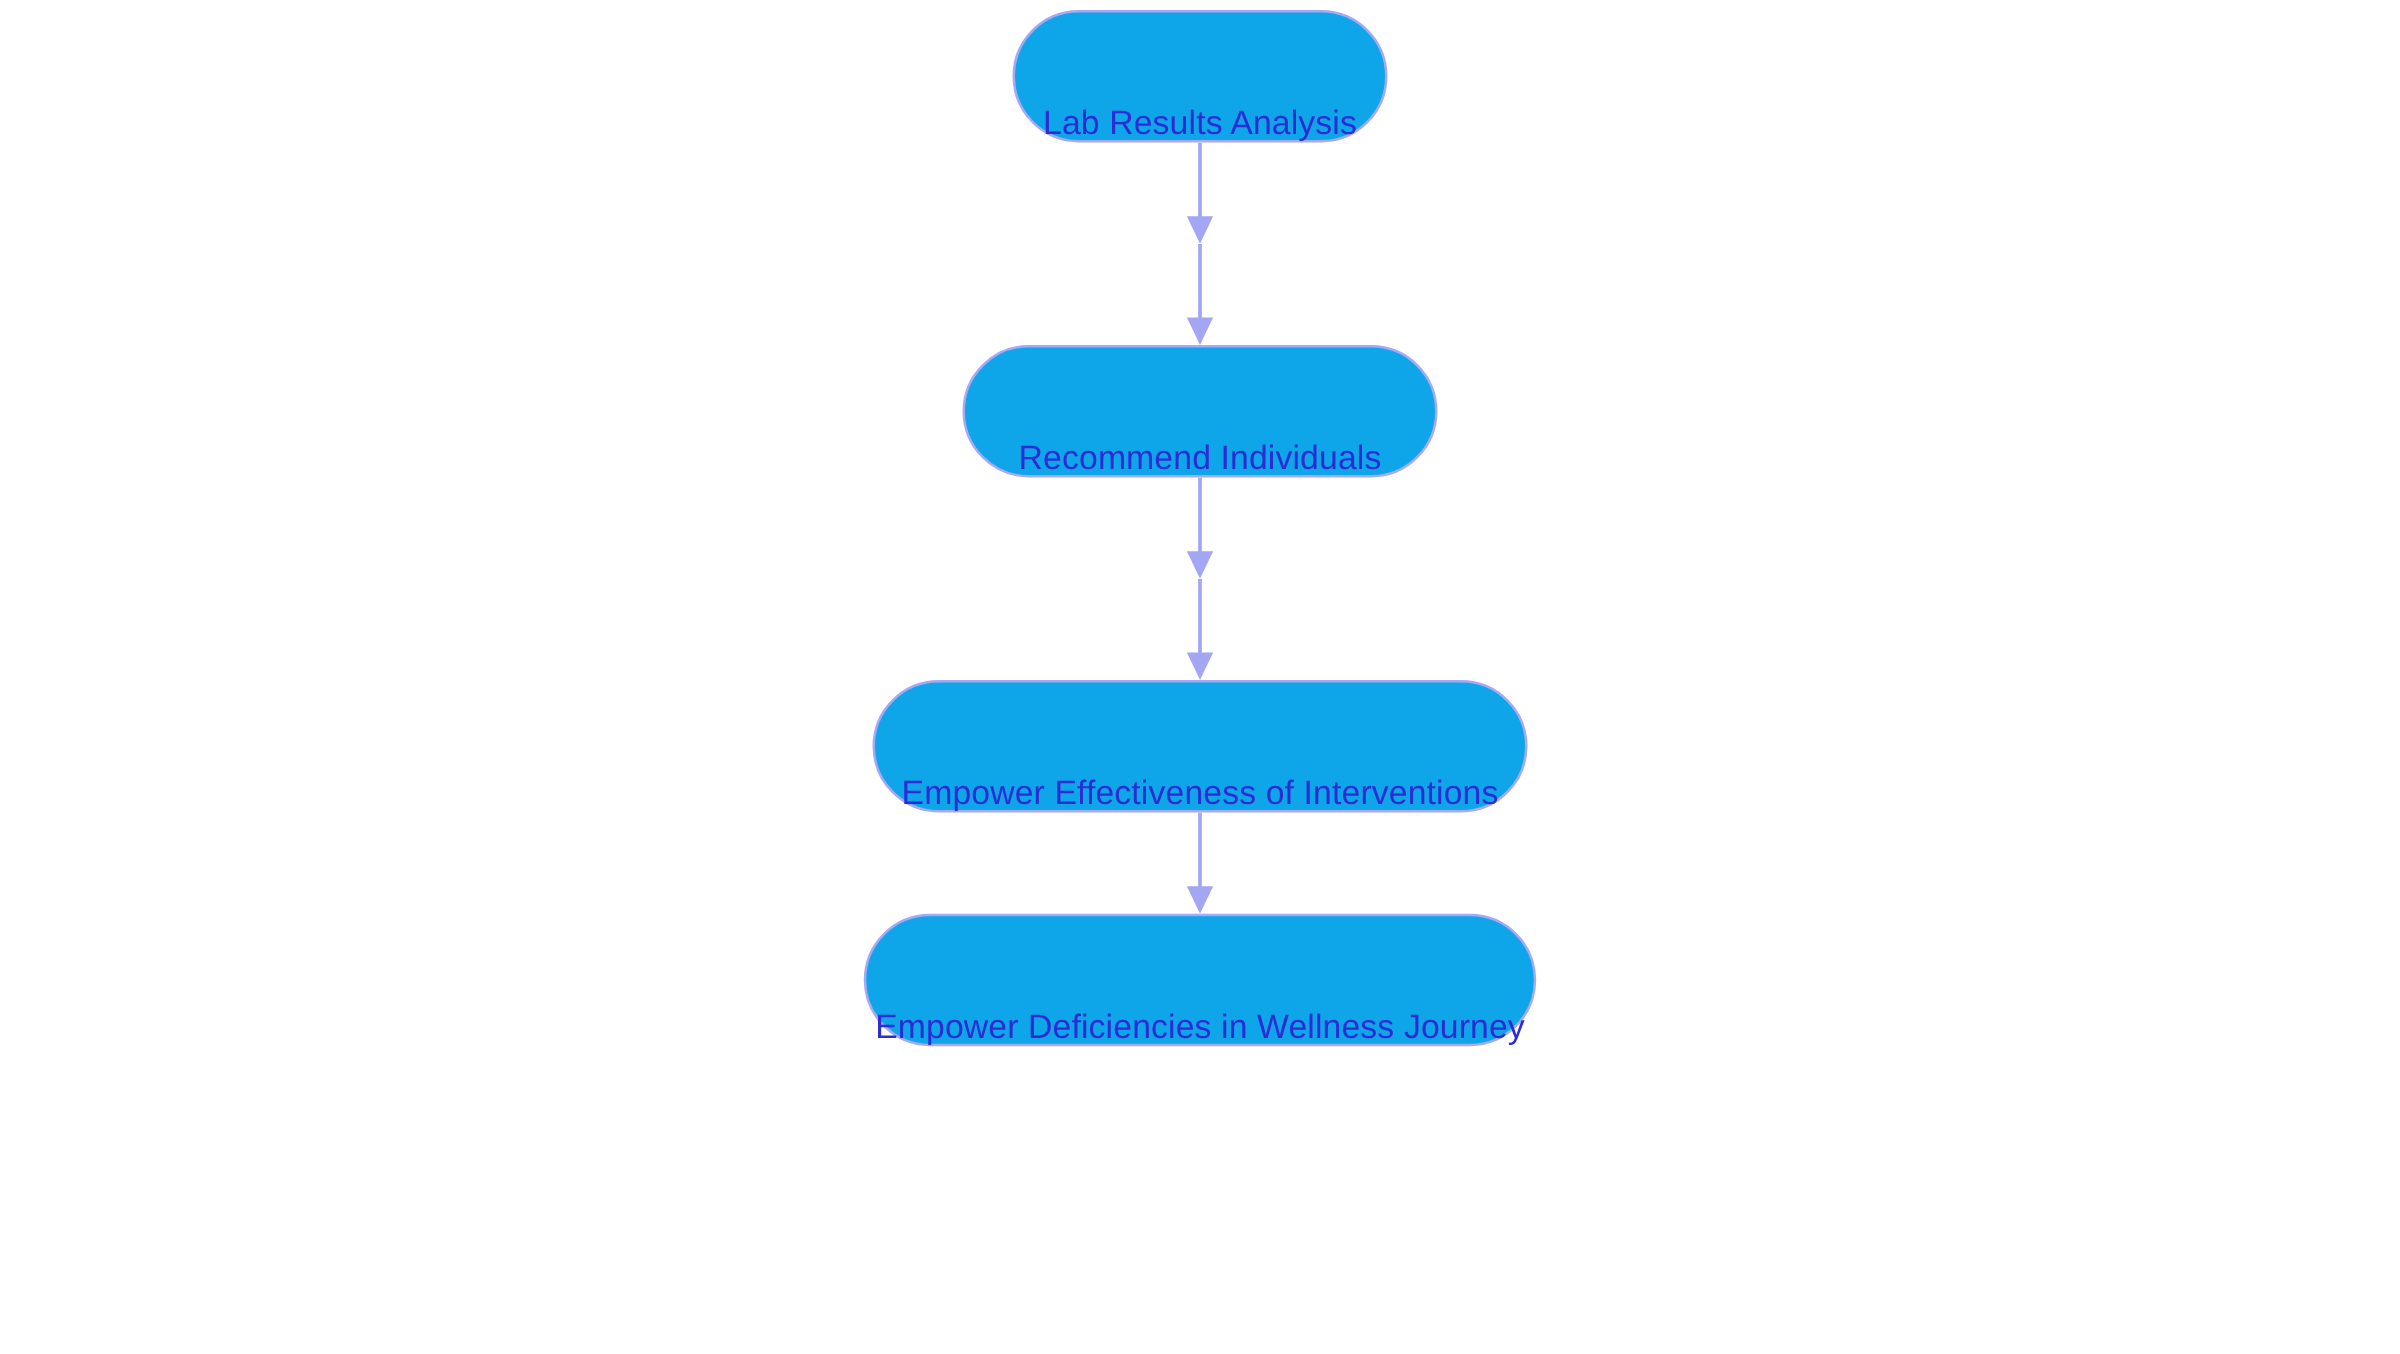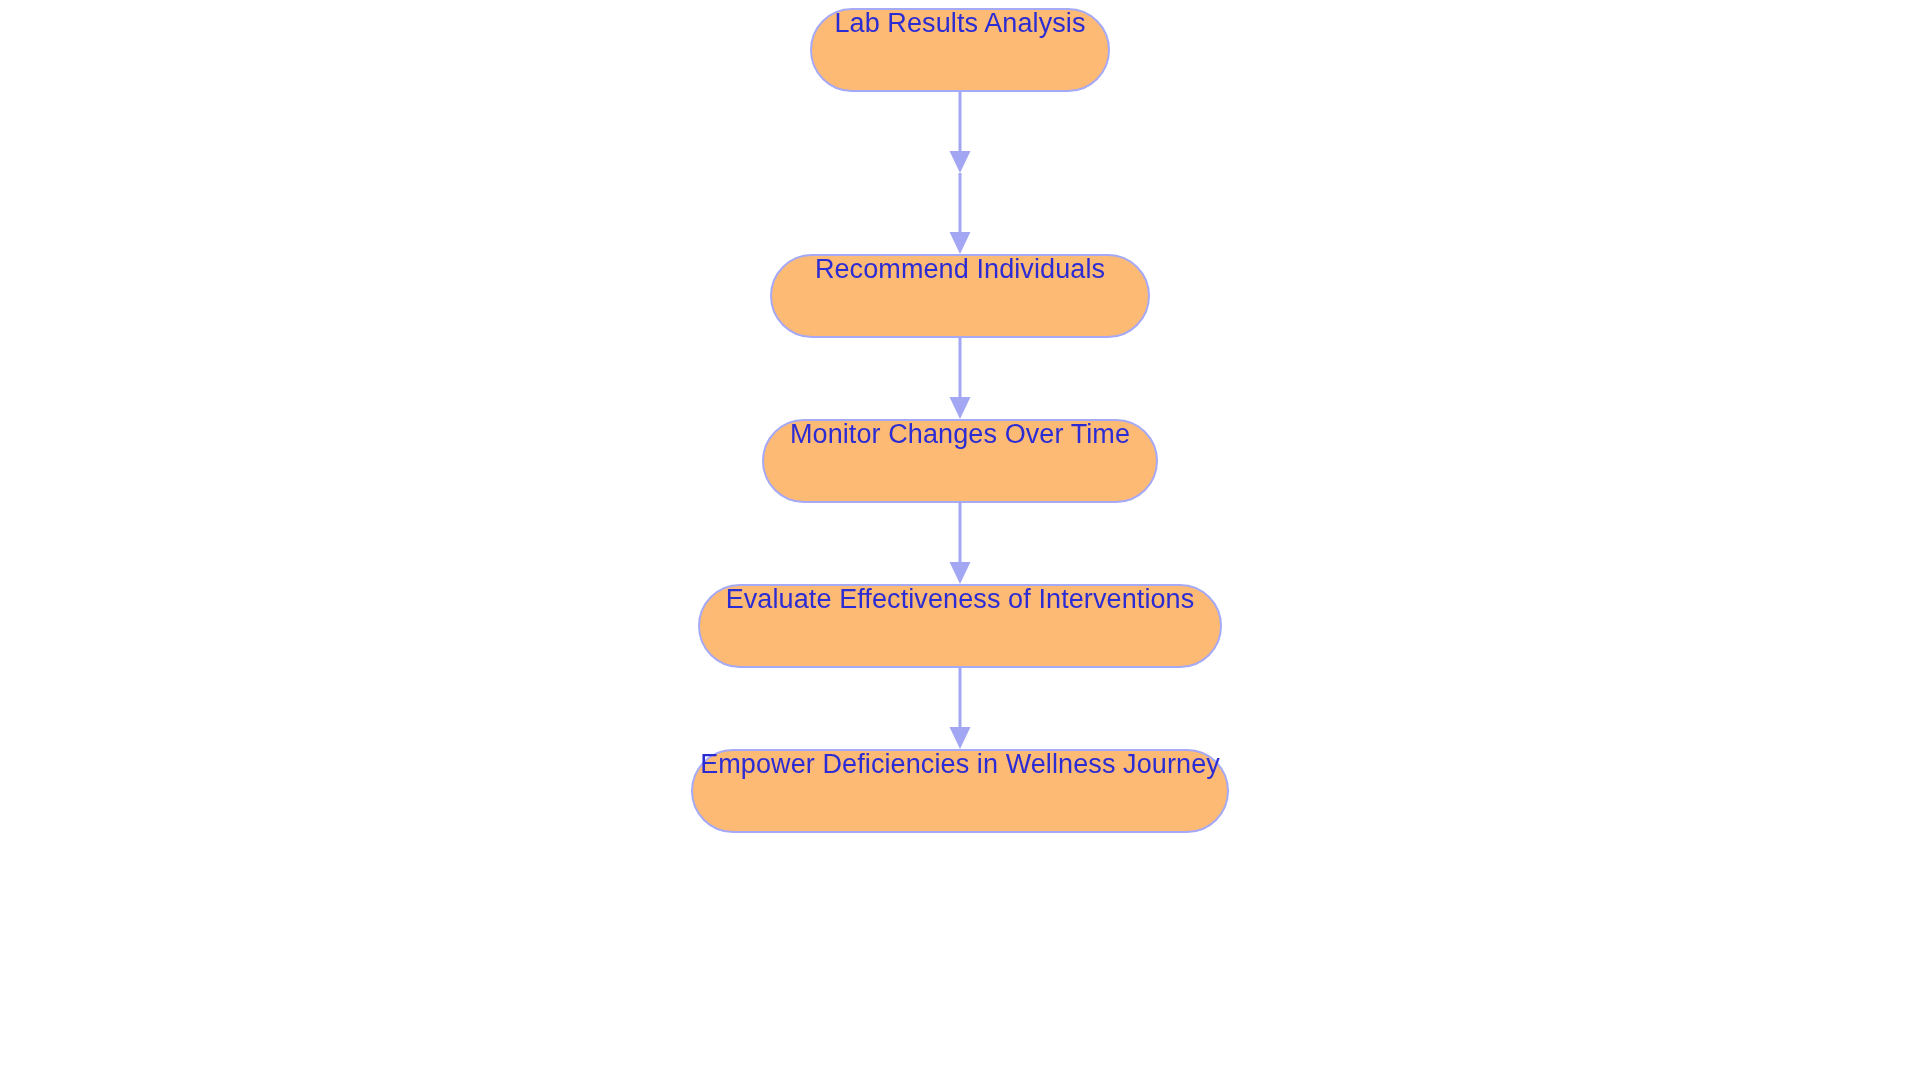--- a/index.html
+++ b/index.html
@@ -31,25 +31,25 @@
     display: flex;
     flex-direction: column;
     align-items: center;
     justify-content: flex-start;
     padding-top: 8px;
     box-sizing: border-box;
   }
 
   .flow-node {
     box-sizing: border-box;
-    height: 84px;
+    height: 106px;
     display: flex;
-    align-items: flex-start;
+    align-items: flex-end;
     justify-content: center;
-    background: #fdba74;
+    background: #0ea5e9;
     border: 2px solid #a6a9f5;
     border-radius: 56px;
     flex: 0 0 auto;
   }
 
   .flow-node-label {
     color: #2c2cd4;
     font-family: "Liberation Sans", sans-serif;
     font-size: 27px;
     font-weight: 400;
@@ -108,33 +108,30 @@
       <span class="flow-node-label">Recommend Individuals</span>
     </div>
 
     <div class="flow-connector">
       <svg viewBox="0 0 24 81" xmlns="http://www.w3.org/2000/svg" aria-hidden="true">
         <line x1="12" y1="0" x2="12" y2="60" stroke="#a3a6f2" stroke-width="3"></line>
         <polygon points="12,81 1.5,59 22.5,59" fill="#a3a6f2"></polygon>
       </svg>
     </div>
 
-    <div class="flow-node w-node-3">
-      <span class="flow-node-label">Monitor Changes Over Time</span>
-    </div>
 
     <div class="flow-connector">
       <svg viewBox="0 0 24 81" xmlns="http://www.w3.org/2000/svg" aria-hidden="true">
         <line x1="12" y1="0" x2="12" y2="60" stroke="#a3a6f2" stroke-width="3"></line>
         <polygon points="12,81 1.5,59 22.5,59" fill="#a3a6f2"></polygon>
       </svg>
     </div>
 
     <div class="flow-node w-node-4">
-      <span class="flow-node-label">Evaluate Effectiveness of Interventions</span>
+      <span class="flow-node-label">Empower Effectiveness of Interventions</span>
     </div>
 
     <div class="flow-connector">
       <svg viewBox="0 0 24 81" xmlns="http://www.w3.org/2000/svg" aria-hidden="true">
         <line x1="12" y1="0" x2="12" y2="60" stroke="#a3a6f2" stroke-width="3"></line>
         <polygon points="12,81 1.5,59 22.5,59" fill="#a3a6f2"></polygon>
       </svg>
     </div>
 
     <div class="flow-node w-node-5">

